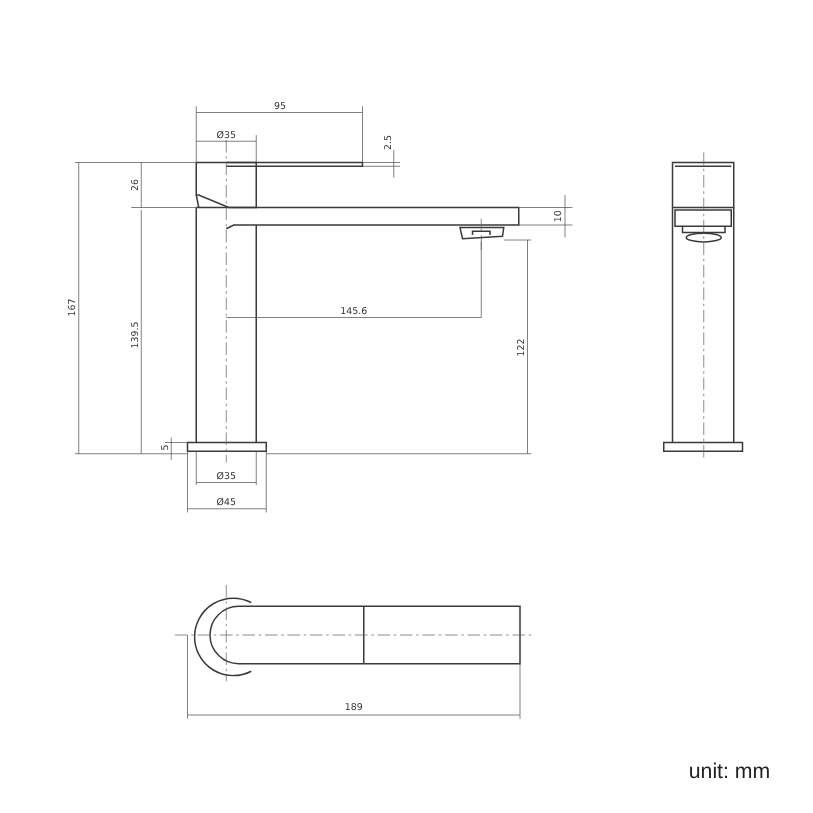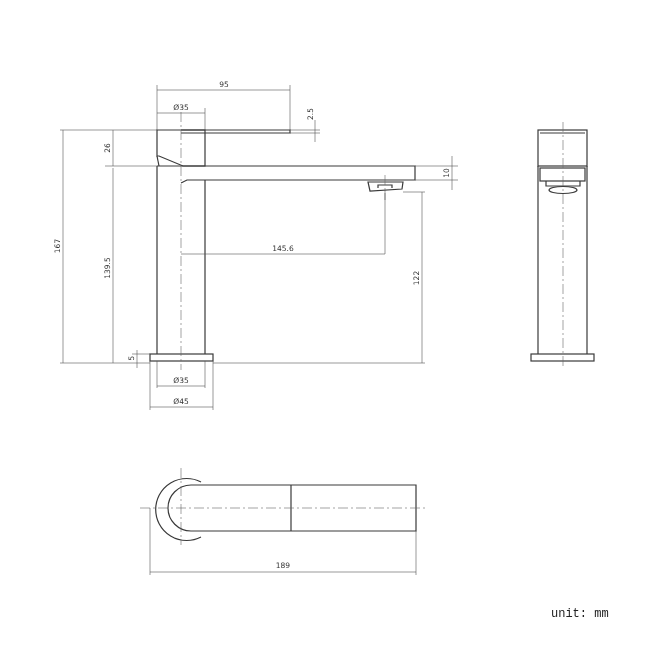--- a/index.html
+++ b/index.html
@@ -2,21 +2,21 @@
 <html><head>
   <meta charset="utf-8">
   <style>
     html, body { margin: 0; padding: 0; background: #ffffff; }
     body { width: 650px; height: 650px; position: relative; overflow: hidden; font-family: "DejaVu Sans", sans-serif; }
     svg { position: absolute; left: 0; top: 0; }
     .ol { stroke: #3a3a3a; stroke-width: 1.2; fill: none; }
     .dim { stroke: #555; stroke-width: 0.6; fill: none; }
     .cl { stroke: #666; stroke-width: 0.6; fill: none; stroke-dasharray: 10 3 2 3; }
     .dt { font-family: "DejaVu Sans", sans-serif; font-size: 7.5px; fill: #333; }
-    .unit { position: absolute; left: 551px; top: 607px; font-family: Liberation Mono, monospace; font-size: 12px; color: #222; }
+    .unit { position: absolute; left: 551px; top: 607px; font-family: Liberation Sans, sans-serif; font-size: 17px; color: #222; }
   </style>
 </head>
 <body>
 
 <svg width="650" height="650" viewBox="0 0 650 650">
 
   <g>
 
     <path class="ol" d="M157 130 L205 130 L205 166 L183 166 L159 156 L157 156 Z"></path>
     <path class="ol" d="M181 130 L290 130 L290 133 L181 133"></path>

